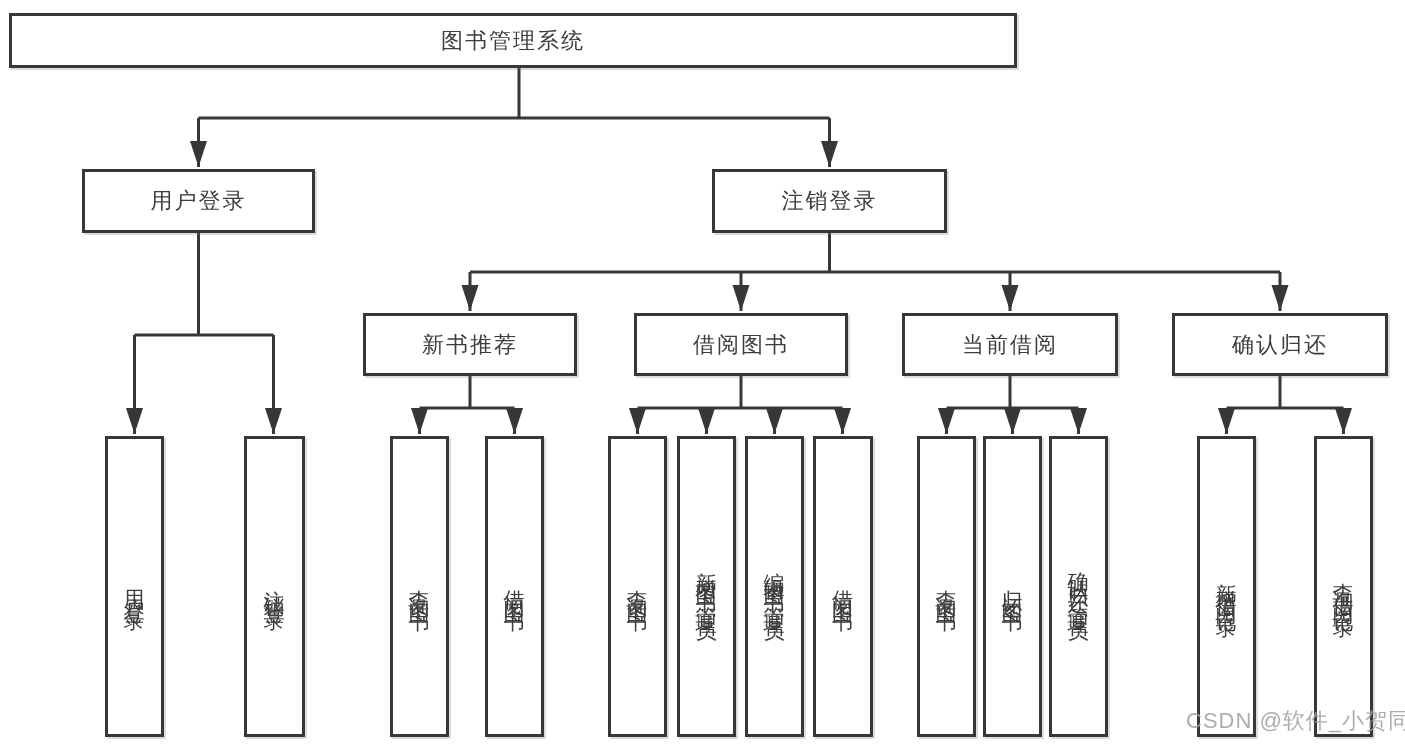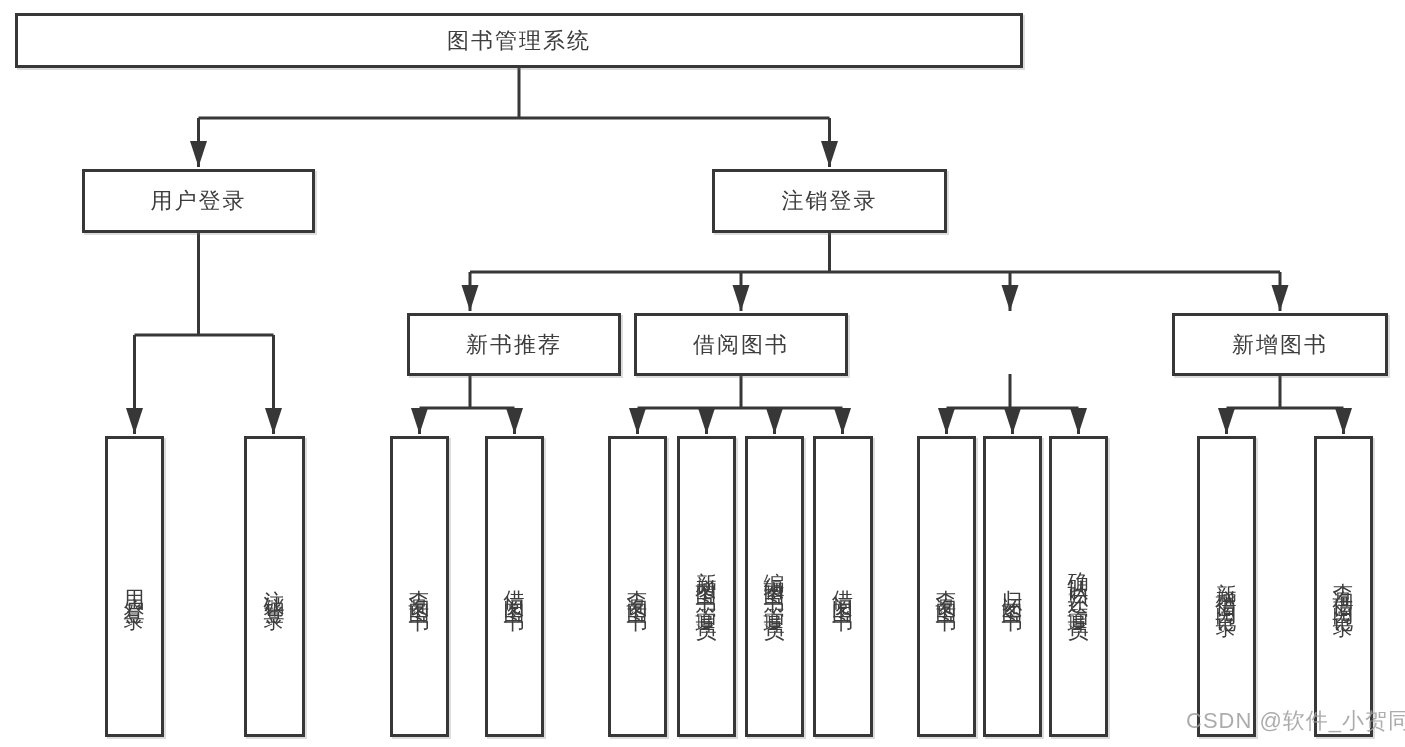--- a/index.html
+++ b/index.html
@@ -87,39 +87,42 @@
       <path d="M946.5,408 L946.5,434" marker-end="url(#arrow)"></path>
       <path d="M1012.5,408 L1012.5,434" marker-end="url(#arrow)"></path>
       <path d="M1078.5,408 L1078.5,434" marker-end="url(#arrow)"></path>
 
       <path d="M1280,374 L1280,408 M1226.5,408 L1343.5,408"></path>
       <path d="M1226.5,408 L1226.5,434" marker-end="url(#arrow)"></path>
       <path d="M1343.5,408 L1343.5,434" marker-end="url(#arrow)"></path>
     </g>
   </svg>
 
-  <div class="node h-node" style="left:15px;top:13px;width:1008px;height:55px;">
+  <div class="node h-node" style="left:9px;top:13px;width:1008px;height:55px;">
     <span>图书管理系统</span>
   </div>
 
   <div class="node h-node" style="left:82px;top:169px;width:233px;height:64px;">
     <span>用户登录</span>
   </div>
   <div class="node h-node" style="left:712px;top:169px;width:235px;height:64px;">
     <span>注销登录</span>
   </div>
 
-  <div class="node h-node" style="left:363px;top:313px;width:214px;height:63px;margin-left:44px;">
+  <div class="node h-node" style="left:363px;top:313px;width:214px;height:63px;">
     <span>新书推荐</span>
   </div>
   <div class="node h-node" style="left:634px;top:313px;width:214px;height:63px;">
     <span>借阅图书</span>
   </div>
+  <div class="node h-node" style="left:902px;top:313px;width:216px;height:63px;">
+    <span>当前借阅</span>
+  </div>
   <div class="node h-node" style="left:1172px;top:313px;width:216px;height:63px;">
-    <span>新增图书</span>
+    <span>确认归还</span>
   </div>
 
   <div class="node v-node" style="left:105px;top:436px;width:59px;height:301px;">
     <span>用户登录</span>
   </div>
   <div class="node v-node" style="left:244px;top:436px;width:61px;height:301px;">
     <span>注销登录</span>
   </div>
 
   <div class="node v-node" style="left:390px;top:436px;width:59px;height:301px;">

